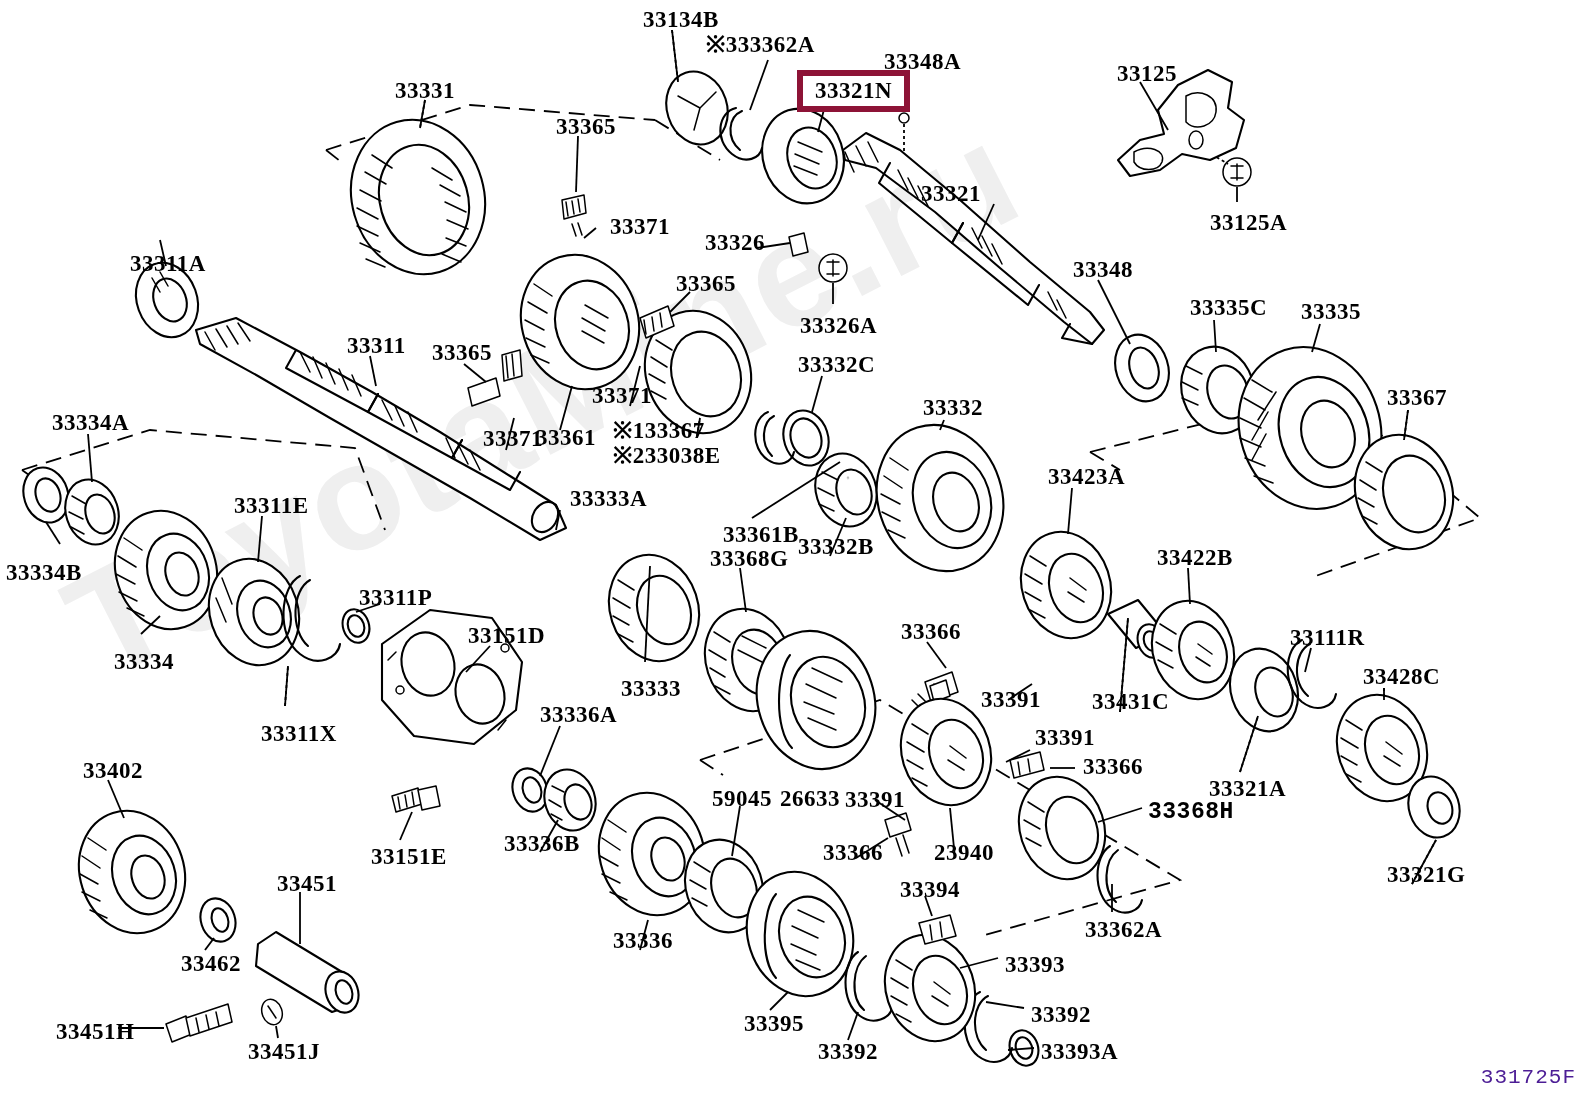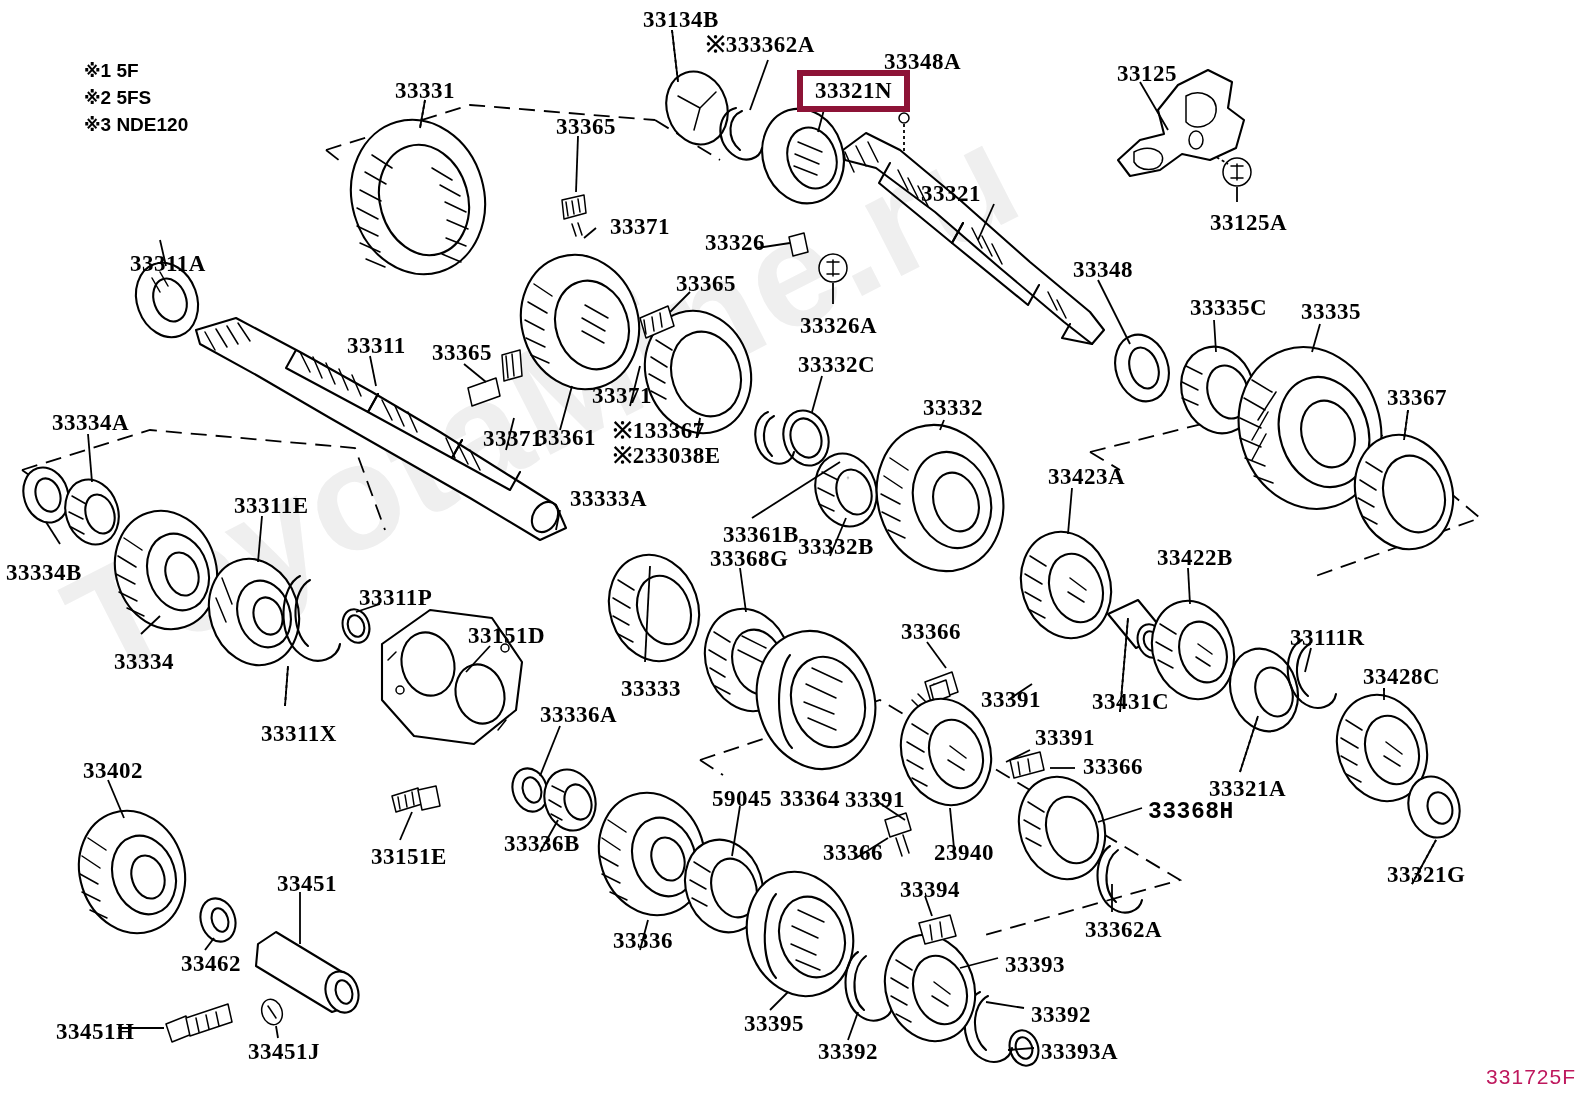--- a/index.html
+++ b/index.html
@@ -58,24 +58,24 @@
     line-height:1.42;
     color:#000;
     white-space:nowrap;
   }
   .note-block .nrow{display:block;}
   .star{font-family:"DejaVu Sans",sans-serif;font-size:17px;}
 
   .footer-code{
     position:absolute;
     right:16px;bottom:10px;
-    font-family:Liberation Sans, sans-serif;
+    font-family:Liberation Mono, monospace;
     font-size:21px;
     font-weight:400;
-    color:#be185d;
+    color:#4c1d95;
     letter-spacing:1px;
     z-index:3;
   }
 
   
   .lbl.highlight{
     border:6px solid #8d1336;
     background:#ffffff;
     padding:3px 12px 4px 12px;
     z-index:4;
@@ -625,25 +625,20 @@
       <path class="lead" d="M205,950 L214,938"></path>
       <path class="lead" d="M998,958 L960,968"></path>
       <path class="lead" d="M770,1010 L788,992"></path>
       <path class="lead" d="M1024,1008 L986,1002"></path>
       <path class="lead" d="M848,1040 L858,1012"></path>
       <path class="lead" d="M1034,1048 L1008,1050"></path>
       <path class="lead" d="M278,1038 L276,1026"></path>
     </g>
   </svg>
 
-  <div class="note-block" style="left:84px;top:58px;">
-    <span class="nrow"><span class="star">※</span><span></span>1 <span>5F</span></span>
-    <span class="nrow"><span class="star">※</span>2 <span>5FS</span></span>
-    <span class="nrow"><span class="star">※</span>3 <span>NDE120</span></span>
-  </div>
 
   <div id="callout-layer">
       <div class="lbl" style="left: 643px; top: 8px;">33134B</div>
       <div class="lbl" style="left: 706px; top: 33px;">※333362A</div>
       <div class="lbl" style="left: 884px; top: 50px;">33348A</div>
       <div class="lbl highlight" style="left: 797px; top: 70px; border-color: rgb(141, 19, 54);">33321N</div>
       <div class="lbl" style="left: 1117px; top: 62px;">33125</div>
       <div class="lbl" style="left: 395px; top: 79px;">33331</div>
       <div class="lbl" style="left: 556px; top: 115px;">33365</div>
       <div class="lbl" style="left: 921px; top: 182px;">33321</div>
@@ -685,21 +680,21 @@
       <div class="lbl" style="left: 981px; top: 688px;">33391</div>
       <div class="lbl" style="left: 1092px; top: 690px;">33431C</div>
       <div class="lbl" style="left: 261px; top: 722px;">33311X</div>
       <div class="lbl" style="left: 540px; top: 703px;">33336A</div>
       <div class="lbl" style="left: 1035px; top: 726px;">33391</div>
       <div class="lbl" style="left: 1083px; top: 755px;">33366</div>
       <div class="lbl" style="left: 1209px; top: 777px;">33321A</div>
       <div class="lbl" style="left: 83px; top: 759px;">33402</div>
       <div class="lbl" style="left: 845px; top: 788px;">33391</div>
       <div class="lbl" style="left: 712px; top: 787px;">59045</div>
-      <div class="lbl" style="left: 780px; top: 787px;">33364</div>
+      <div class="lbl" style="left: 780px; top: 787px;">26633</div>
       <div class="lbl" style="left: 1148px; top: 801px; font-family: Liberation Mono, monospace;">33368H</div>
       <div class="lbl" style="left: 371px; top: 845px;">33151E</div>
       <div class="lbl" style="left: 504px; top: 832px;">33336B</div>
       <div class="lbl" style="left: 934px; top: 841px;">23940</div>
       <div class="lbl" style="left: 823px; top: 841px;">33366</div>
       <div class="lbl" style="left: 1387px; top: 863px;">33321G</div>
       <div class="lbl" style="left: 277px; top: 872px;">33451</div>
       <div class="lbl" style="left: 900px; top: 878px;">33394</div>
       <div class="lbl" style="left: 1085px; top: 918px;">33362A</div>
       <div class="lbl" style="left: 613px; top: 929px;">33336</div>

